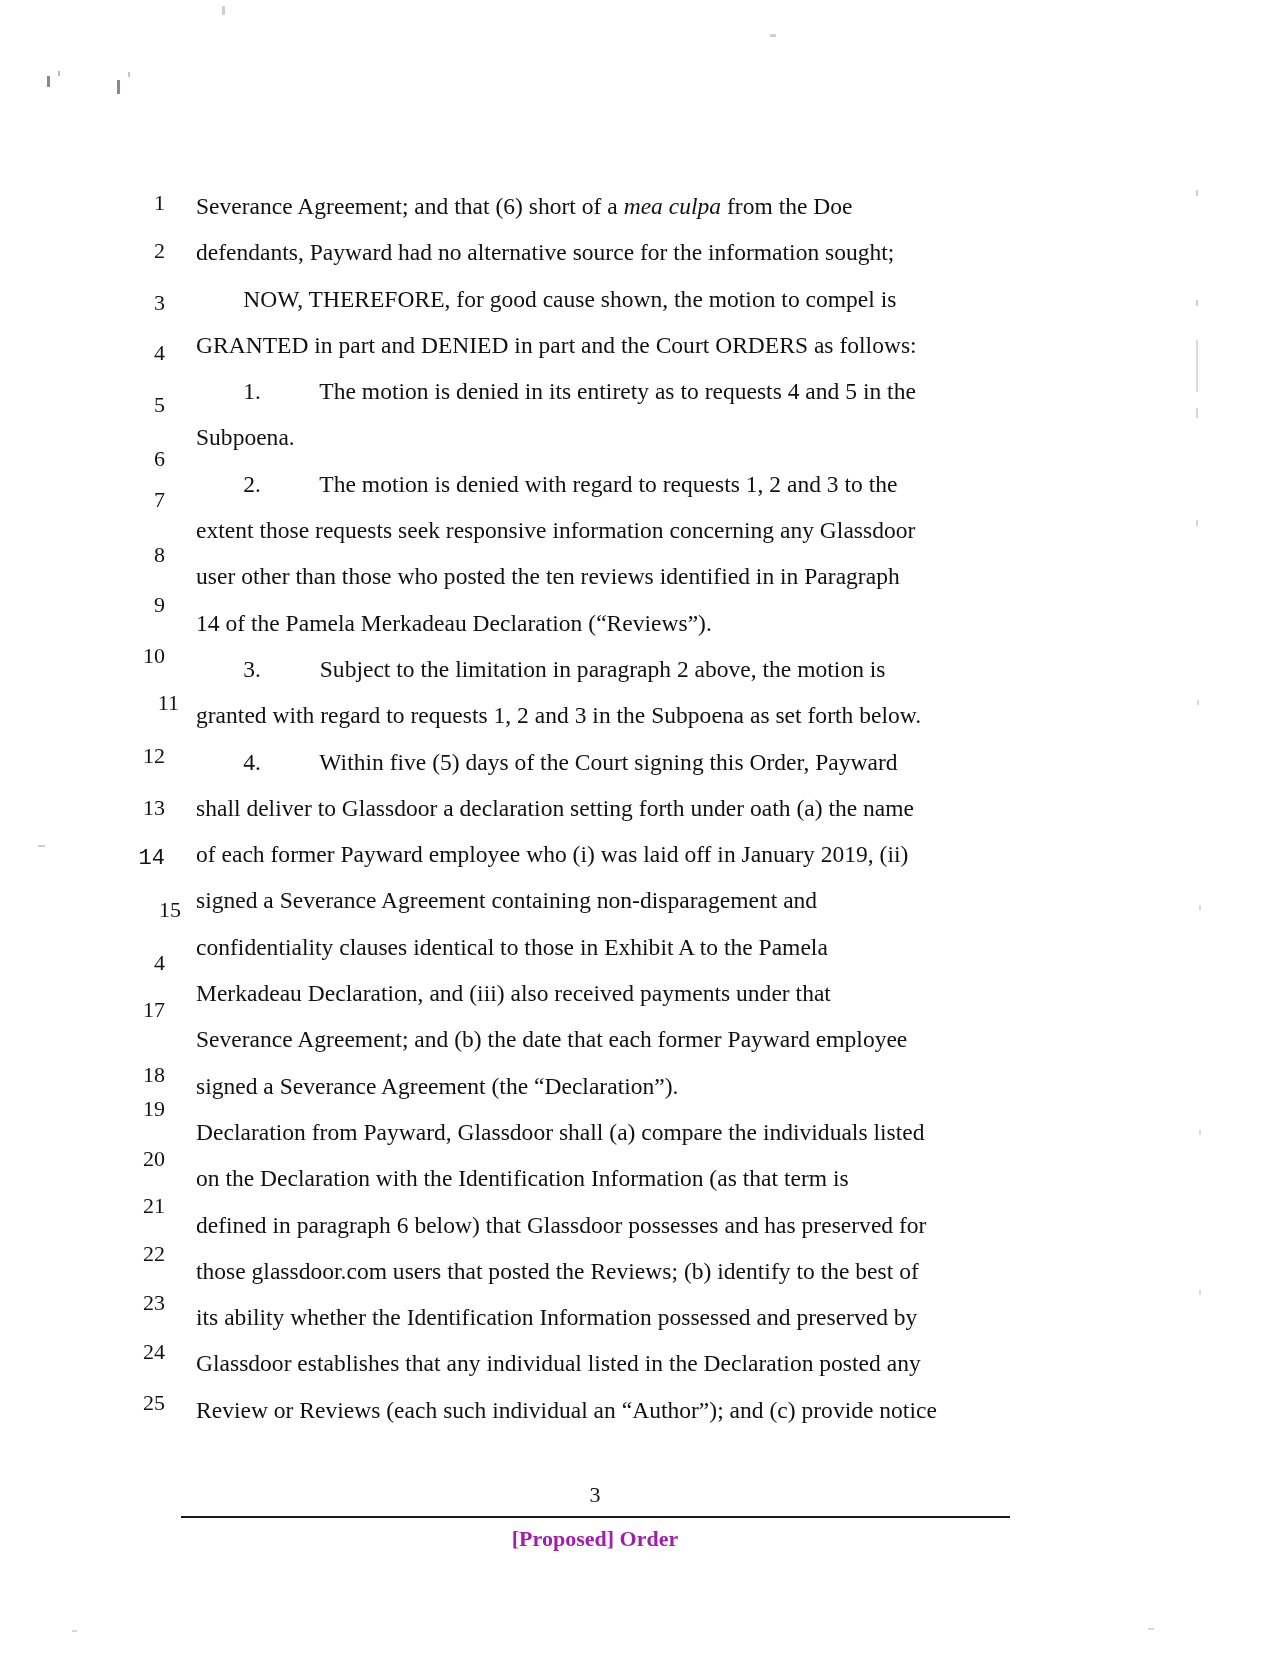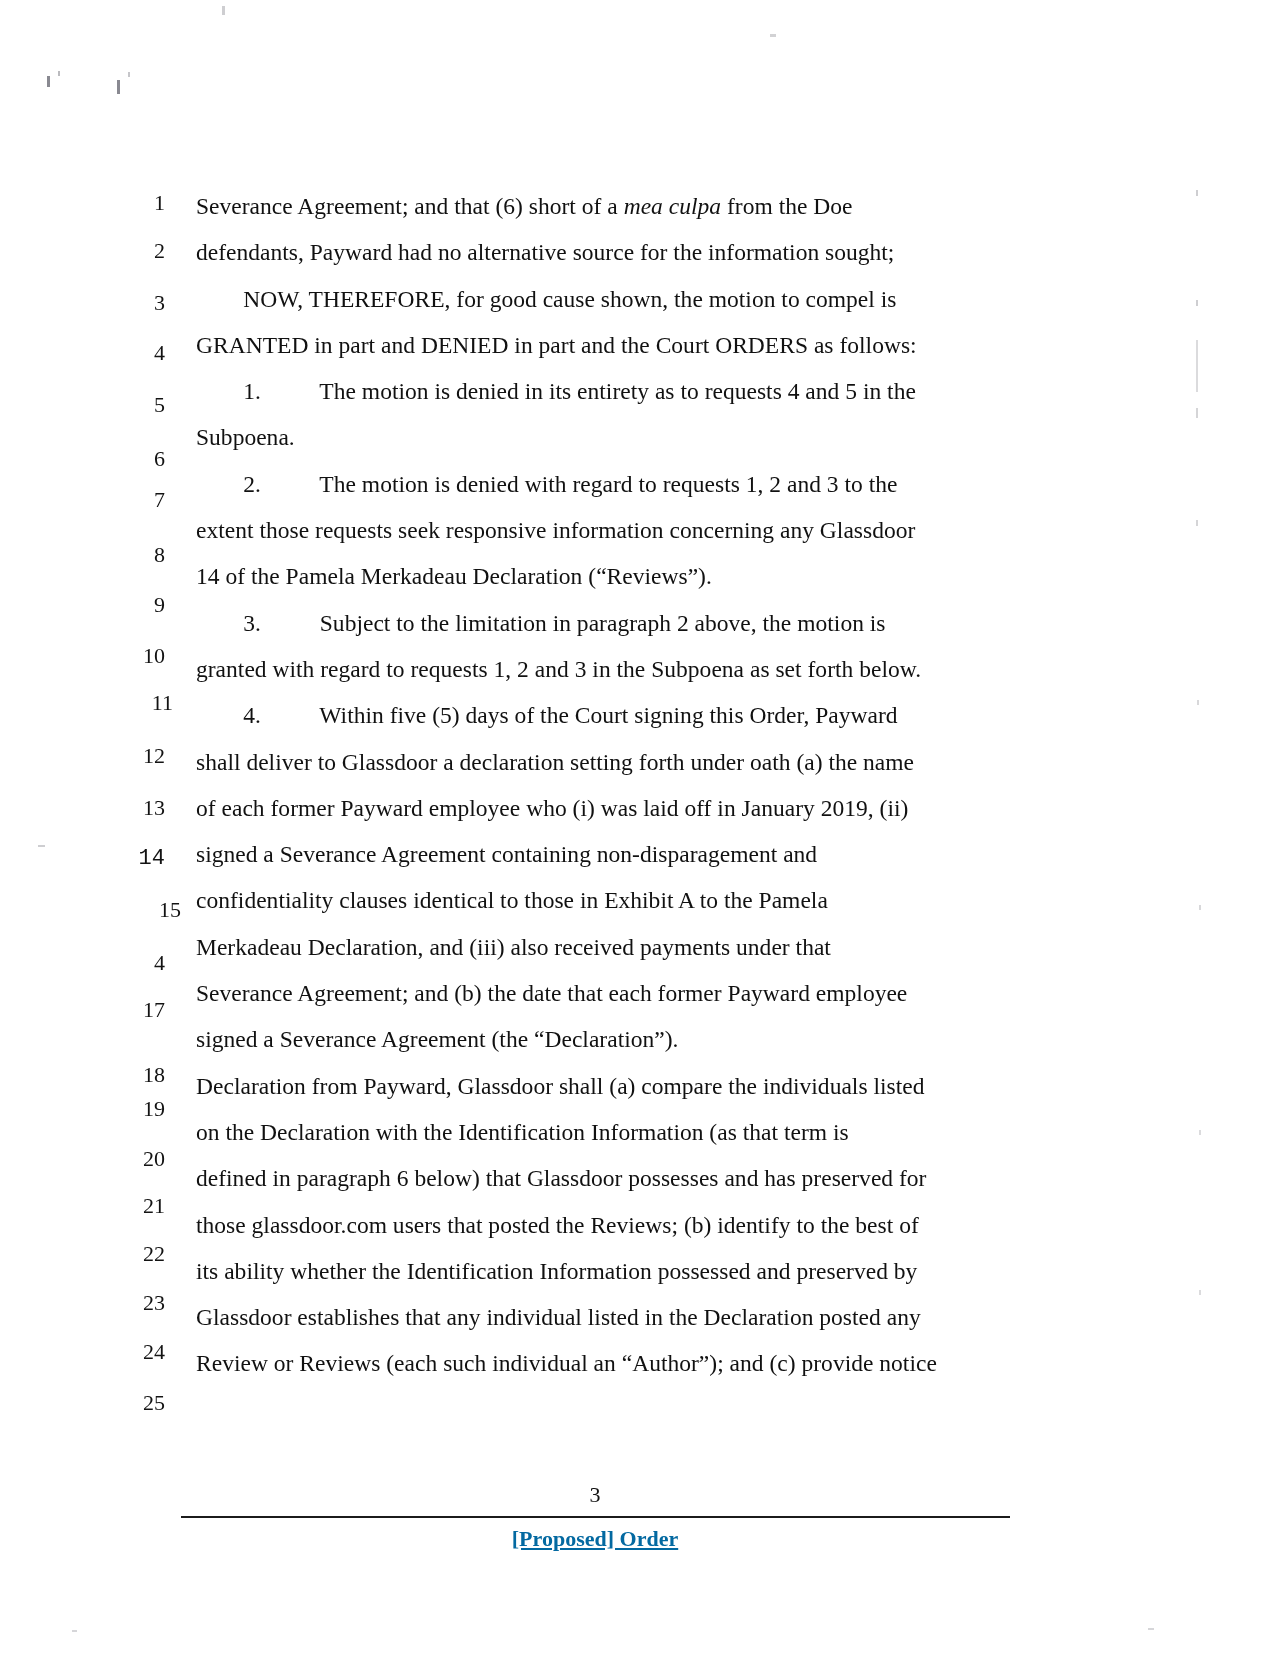--- a/index.html
+++ b/index.html
@@ -107,22 +107,21 @@
   }
   .footer-title {
     position: absolute;
     left: 0;
     top: 40px;
     width: 1190px;
     text-align: center;
     font-size: 22px;
     line-height: 1.4;
     font-weight: bold;
-    color: #0369a1;
-    text-decoration: underline;
+    color: #a21caf;
   }
 </style>
 </head>
 <body>
 
 <div class="page">
 
   <div class="speckle s1"></div>
   <div class="speckle s2"></div>
   <div class="speckle s3"></div>
@@ -146,21 +145,21 @@
       <div class="line-number" style="top: 192px; left: 105px;">1</div>
       <div class="line-number" style="top: 240px; left: 105px;">2</div>
       <div class="line-number" style="top: 292px; left: 105px;">3</div>
       <div class="line-number" style="top: 342px; left: 105px;">4</div>
       <div class="line-number" style="top: 394px; left: 105px;">5</div>
       <div class="line-number" style="top: 448px; left: 105px;">6</div>
       <div class="line-number" style="top: 489px; left: 105px;">7</div>
       <div class="line-number" style="top: 544px; left: 105px;">8</div>
       <div class="line-number" style="top: 594px; left: 105px;">9</div>
       <div class="line-number" style="top: 645px; left: 105px;">10</div>
-      <div class="line-number" style="top: 692px; left: 113px; text-align: right;">11</div>
+      <div class="line-number" style="top: 692px; left: 119px; text-align: right;">11</div>
       <div class="line-number" style="top: 745px; left: 105px;">12</div>
       <div class="line-number" style="top: 797px; left: 105px;">13</div>
       <div class="line-number" style="top: 848px; left: 105px; font-family: Liberation Mono, monospace;">14</div>
       <div class="line-number" style="top: 899px; left: 121px;">15</div>
       <div class="line-number" style="top: 952px; left: 105px;">4</div>
       <div class="line-number" style="top: 999px; left: 105px;">17</div>
       <div class="line-number" style="top: 1064px; left: 105px;">18</div>
       <div class="line-number" style="top: 1098px; left: 105px;">19</div>
       <div class="line-number" style="top: 1148px; left: 105px;">20</div>
       <div class="line-number" style="top: 1195px; left: 105px;">21</div>
@@ -172,20 +171,21 @@
 
   <div class="body-text" id="body-text">
       <div class="doc-line">Severance Agreement; and that (6) short of a <span class="ital">mea culpa</span> from the Doe</div>
       <div class="doc-line">defendants, Payward had no alternative source for the information sought;</div>
       <div class="doc-line">        NOW, THEREFORE, for good cause shown, the motion to compel is</div>
       <div class="doc-line">GRANTED in part and DENIED in part and the Court ORDERS as follows:</div>
       <div class="doc-line">        1.          The motion is denied in its entirety as to requests 4 and 5 in the</div>
       <div class="doc-line">Subpoena.</div>
       <div class="doc-line">        2.          The motion is denied with regard to requests 1, 2 and 3 to the</div>
       <div class="doc-line">extent those requests seek responsive information concerning any Glassdoor</div>
+      <div class="doc-line">user other than those who posted the ten reviews identified in in Paragraph</div>
       <div class="doc-line">14 of the Pamela Merkadeau Declaration (“Reviews”).</div>
       <div class="doc-line">        3.          Subject to the limitation in paragraph 2 above, the motion is</div>
       <div class="doc-line">granted with regard to requests 1, 2 and 3 in the Subpoena as set forth below.</div>
       <div class="doc-line">        4.          Within five (5) days of the Court signing this Order, Payward</div>
       <div class="doc-line">shall deliver to Glassdoor a declaration setting forth under oath (a) the name</div>
       <div class="doc-line">of each former Payward employee who (i) was laid off in January 2019, (ii)</div>
       <div class="doc-line">signed a Severance Agreement containing non-disparagement and</div>
       <div class="doc-line">confidentiality clauses identical to those in Exhibit A to the Pamela</div>
       <div class="doc-line">Merkadeau Declaration, and (iii) also received payments under that</div>
       <div class="doc-line">Severance Agreement; and (b) the date that each former Payward employee</div>

